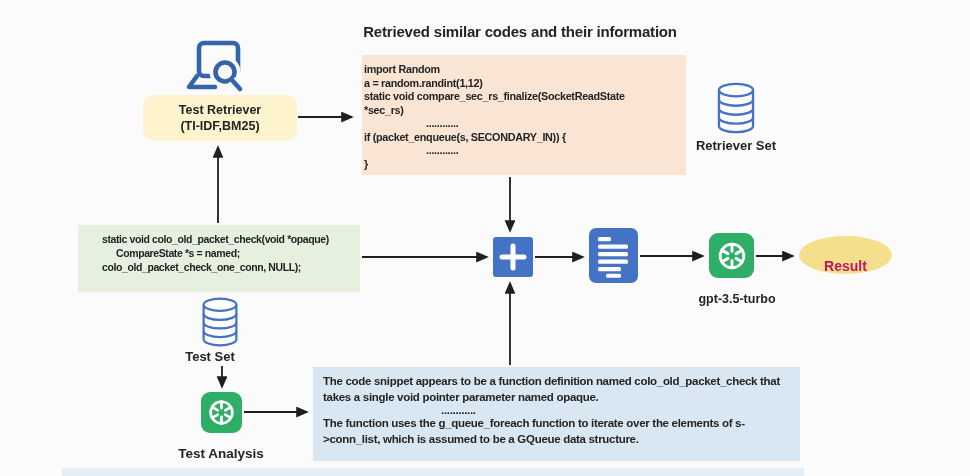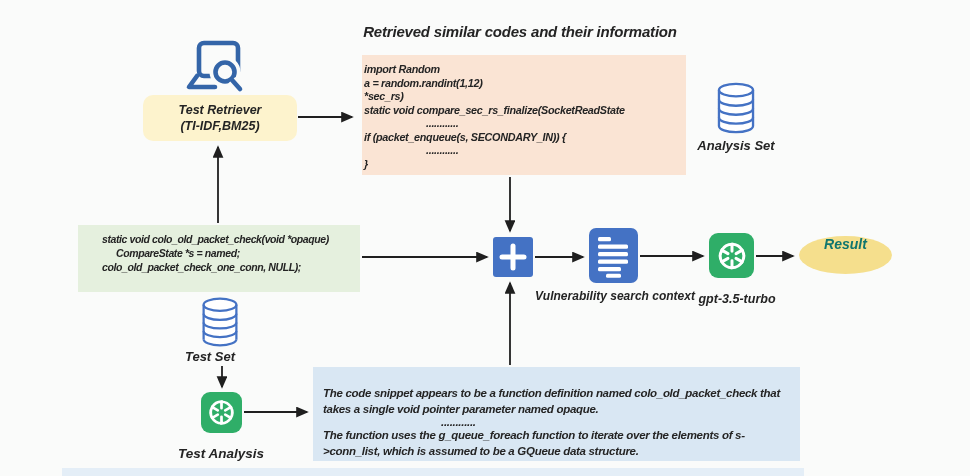--- a/index.html
+++ b/index.html
@@ -6,21 +6,21 @@
   body{
     background:var(--bg,#fafbfa);
     font-family:"Liberation Sans","DejaVu Sans",sans-serif;
     color:var(--text,#242424);
   }
   .canvas{
     position:relative;width:970px;height:476px;overflow:hidden;
     background:var(--bg,#fafbfa);
     font-weight:bold;
   }
-  .abs{position:absolute;font-style:italic;}
+  .abs{position:absolute;}
   .title{
     left:330px;top:23px;width:380px;text-align:center;
     font-size:15px;letter-spacing:-0.2px;
   }
   
   .retriever-box{
     left:143px;top:95px;width:154px;height:46px;border-radius:10px;
     background:var(--retriever-box-bg,#fdf3cd);
     display:flex;flex-direction:column;justify-content:center;align-items:center;
     font-size:12.5px;line-height:1.32;
@@ -35,28 +35,28 @@
   .query-box{
     left:78px;top:225px;width:282px;height:67px;box-sizing:border-box;
     background:var(--query-box-bg,#e5f0de);
     padding:7px 24px;font-size:10.5px;line-height:14px;letter-spacing:-0.4px;
     white-space:nowrap;
   }
   .query-box .indent{margin-left:14px;}
   .analysis-box{
     left:313px;top:367px;width:487px;height:94px;box-sizing:border-box;
     background:var(--analysis-box-bg,#d9e7f3);
-    padding:18px 10px;font-size:11.5px;line-height:16px;letter-spacing:-0.3px;
+    padding:6px 10px;font-size:11.5px;line-height:16px;letter-spacing:-0.3px;
   }
   .analysis-box .dots{margin:0 0 0 118px;line-height:10px;}
   .result-ellipse{
     left:799px;top:236px;width:93px;height:38px;border-radius:50%;
     background:var(--result-bg,#f5df8d);
-    display:flex;align-items:flex-start;justify-content:center;
-    font-size:14px;color:#0f766e;
+    display:flex;align-items:flex-end;justify-content:center;
+    font-size:14px;color:#be185d;
   }
   .label{text-align:center;font-size:13px;}
   .lbl-training{left:686px;top:138px;width:100px;}
   .lbl-test{left:165px;top:349px;width:90px;}
   .lbl-analysis{left:165px;top:446px;width:112px;font-size:13.5px;}
   .lbl-vuln{left:527px;top:289px;width:176px;font-size:12px;}
   .lbl-gpt{left:694px;top:292px;width:86px;font-size:12.5px;}
   
   .laptop-icon{left:182px;top:40px;width:66px;height:56px;}
   .db-training{left:714px;top:82px;width:44px;height:52px;}
@@ -101,40 +101,40 @@
   </div>
 
   <div class="abs retriever-box">
     <div>Test Retriever</div>
     <div>(TI-IDF,BM25)</div>
   </div>
 
   <div class="abs retrieved-box">
     <div>import Random</div>
     <div>a = random.randint(1,12)</div>
+    <div>static void compare_sec_rs_finalize(SocketReadState</div>
     <div>*sec_rs)</div>
-    <div>static void compare_sec_rs_finalize(SocketReadState</div>
     <div class="dots">............</div>
     <div>if (packet_enqueue(s, SECONDARY_IN)) {</div>
     <div class="dots">............</div>
     <div>}</div>
   </div>
 
   <div class="abs db-training">
     <svg width="44" height="52" viewBox="0 0 48 58">
       <path d="M5 9 L5 49 A19 7 0 0 0 43 49 L43 9 Z" class="db-fill"></path>
       <ellipse cx="24" cy="9" rx="19" ry="7" class="db-top"></ellipse>
       <path d="M5 9 V49 M43 9 V49" class="db-stroke"></path>
       <path d="M5 19.5 A19 7 0 0 0 43 19.5" class="db-stroke"></path>
       <path d="M5 29.5 A19 7 0 0 0 43 29.5" class="db-stroke"></path>
       <path d="M5 39.5 A19 7 0 0 0 43 39.5" class="db-stroke"></path>
       <path d="M5 49 A19 7 0 0 0 43 49" class="db-stroke"></path>
     </svg>
   </div>
-  <div class="abs label lbl-training">Analysis Set</div>
+  <div class="abs label lbl-training">Retriever Set</div>
 
   <div class="abs query-box">
     <div>static void colo_old_packet_check(void *opaque)</div>
     <div class="indent">CompareState *s = named;</div>
     <div>colo_old_packet_check_one_conn, NULL);</div>
   </div>
 
   <div class="abs db-test">
     <svg width="42" height="50" viewBox="0 0 48 58">
       <path d="M5 9 L5 49 A19 7 0 0 0 43 49 L43 9 Z" class="db-fill"></path>
@@ -173,21 +173,20 @@
     <svg width="49" height="55" viewBox="0 0 49 55">
       <rect x="0" y="0" width="49" height="55" rx="7" class="doc-body"></rect>
       <rect x="9" y="9" width="13" height="4.2" rx="1.5" class="doc-bar"></rect>
       <rect x="9" y="16.5" width="30" height="4.2" rx="1.5" class="doc-bar"></rect>
       <rect x="9" y="24" width="30" height="4.2" rx="1.5" class="doc-bar"></rect>
       <rect x="9" y="31.5" width="30" height="4.2" rx="1.5" class="doc-bar"></rect>
       <rect x="9" y="39" width="23" height="4.2" rx="1.5" class="doc-bar"></rect>
       <rect x="17" y="45.8" width="15" height="4" rx="1.5" class="doc-bar"></rect>
     </svg>
   </div>
-  <div class="abs label lbl-vuln">Vulnerability search context</div>
 
   <div class="abs ai-chip ai-gpt">
     <svg width="36" height="36" viewBox="-23 -23 46 46">
       <g class="knot">
         <path d="M 0 -15 A 15 15 0 0 1 13 -7.5 L 5.2 -3" transform="rotate(0)"></path>
         <path d="M 0 -15 A 15 15 0 0 1 13 -7.5 L 5.2 -3" transform="rotate(60)"></path>
         <path d="M 0 -15 A 15 15 0 0 1 13 -7.5 L 5.2 -3" transform="rotate(120)"></path>
         <path d="M 0 -15 A 15 15 0 0 1 13 -7.5 L 5.2 -3" transform="rotate(180)"></path>
         <path d="M 0 -15 A 15 15 0 0 1 13 -7.5 L 5.2 -3" transform="rotate(240)"></path>
         <path d="M 0 -15 A 15 15 0 0 1 13 -7.5 L 5.2 -3" transform="rotate(300)"></path>

